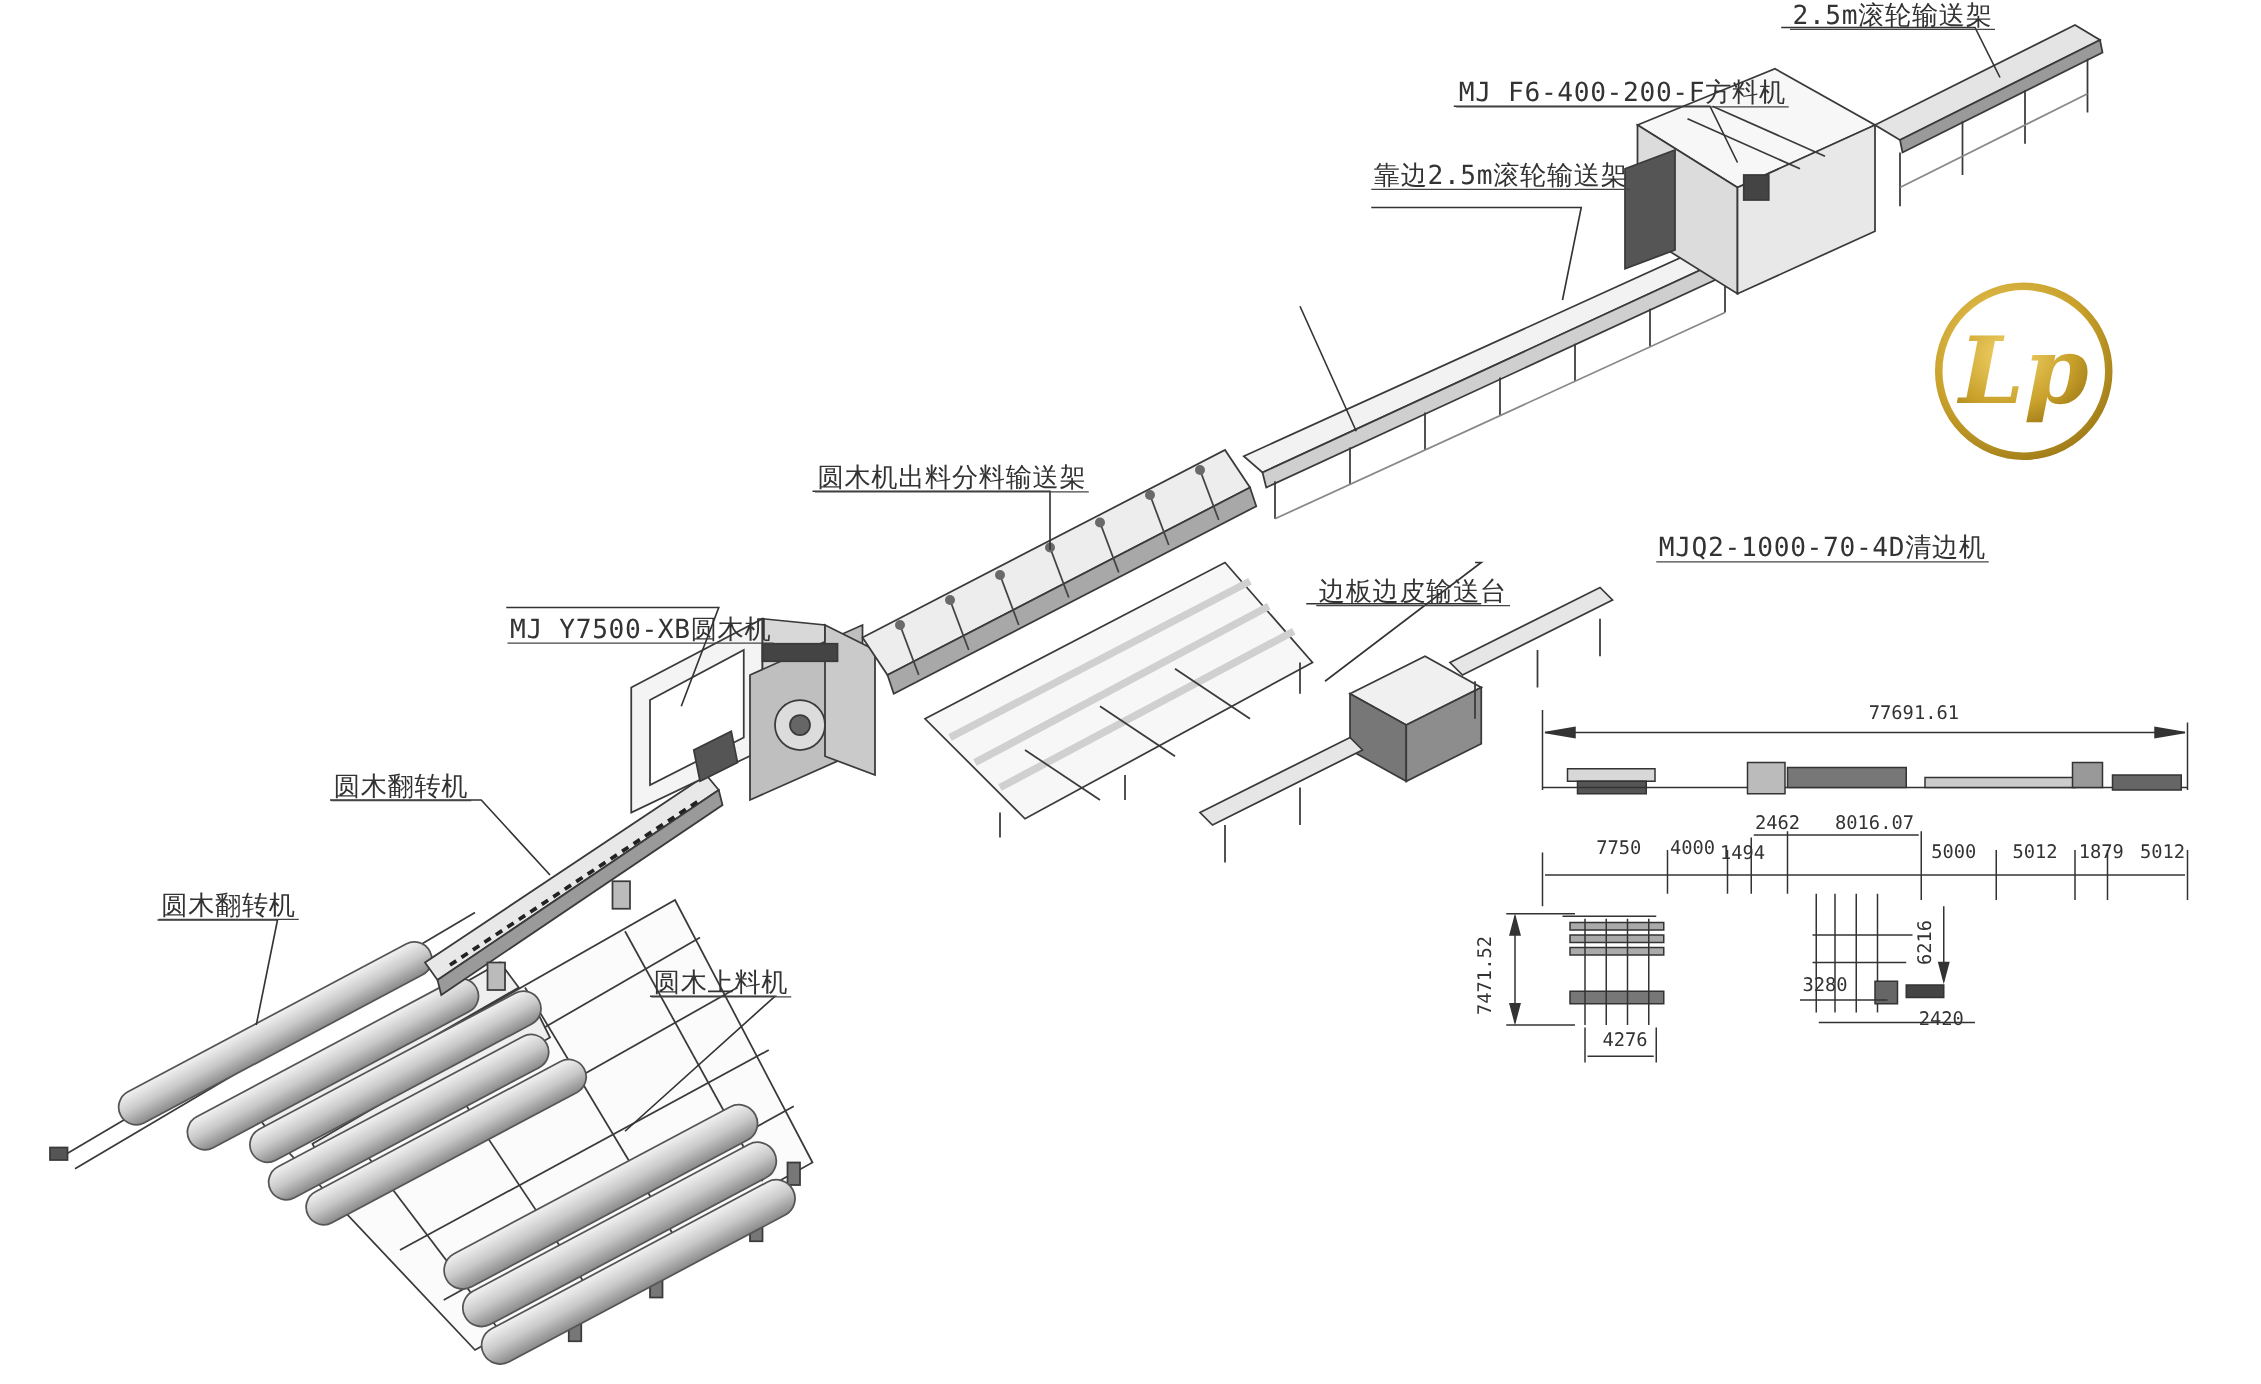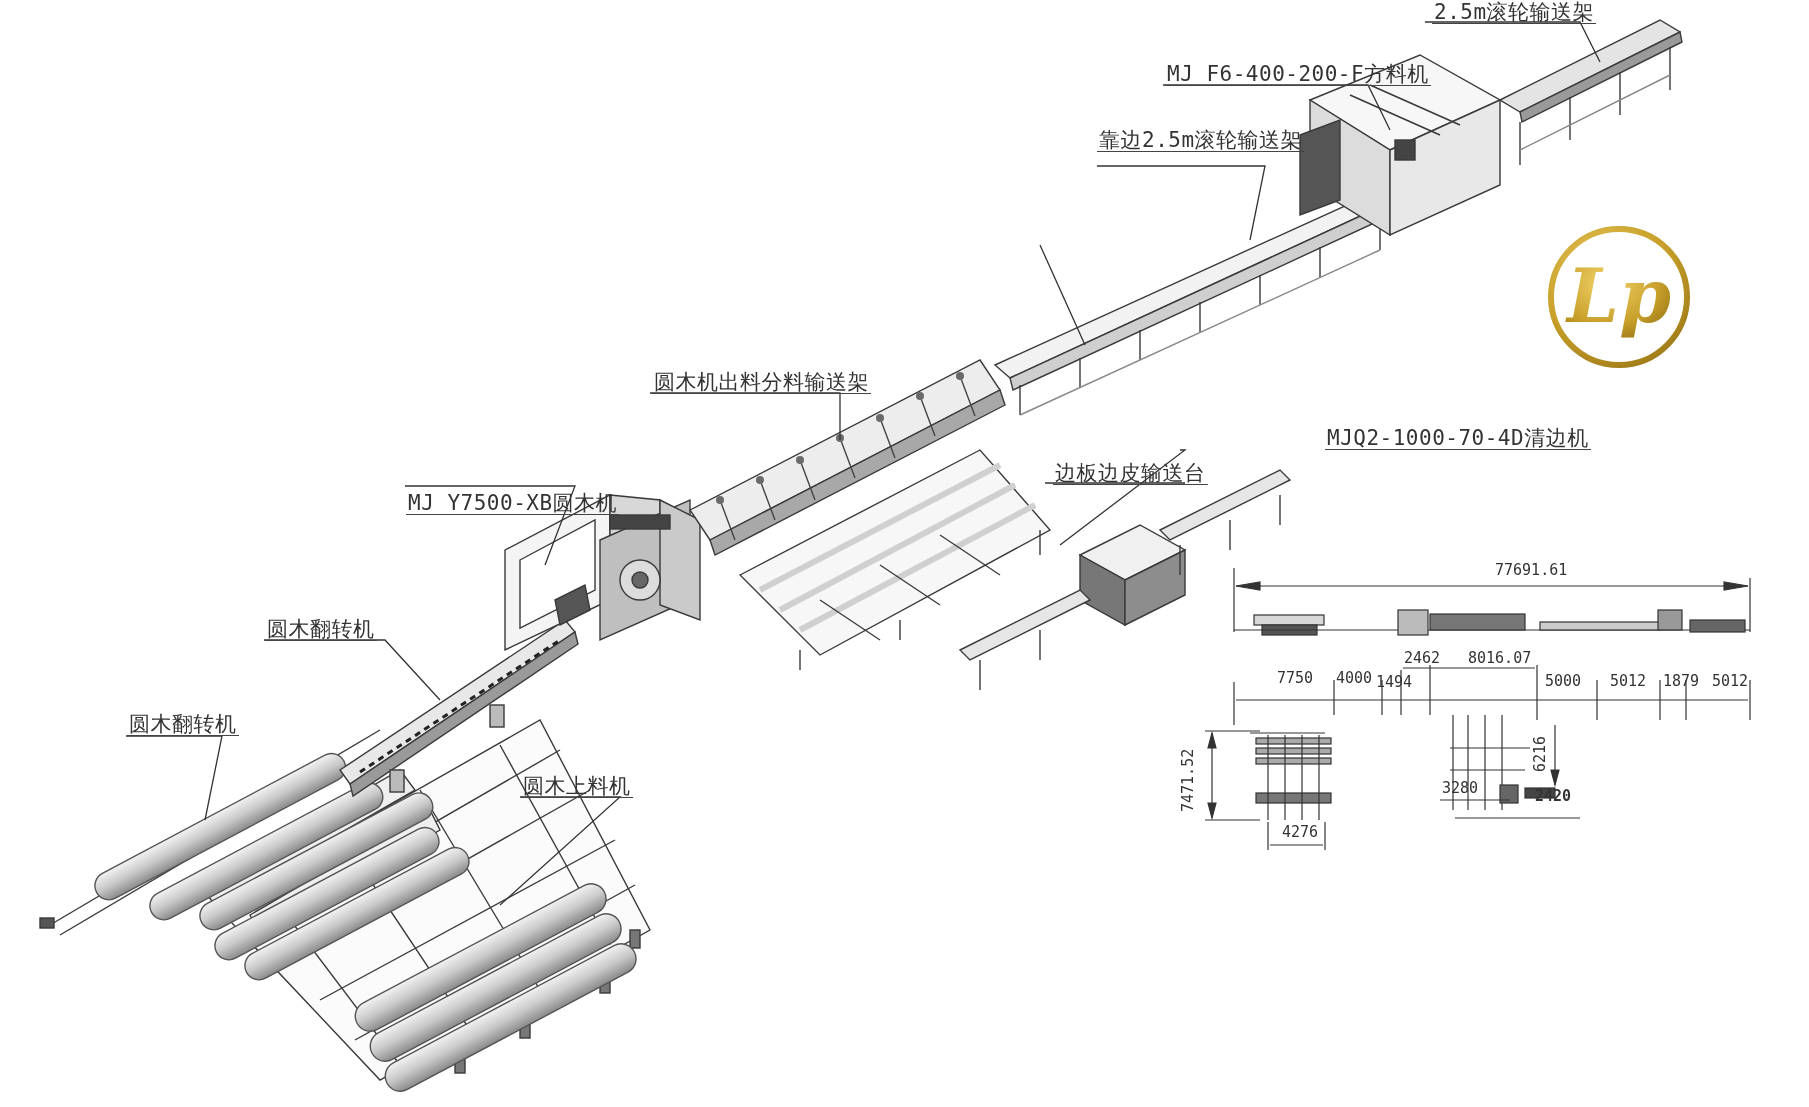--- a/index.html
+++ b/index.html
@@ -290,13 +290,13 @@
 <div class="dim" style="left:1404px; top:650px;">2462</div>
 <div class="dim" style="left:1468px; top:650px;">8016.07</div>
 <div class="dim" style="left:1545px; top:673px;">5000</div>
 <div class="dim" style="left:1610px; top:673px;">5012</div>
 <div class="dim" style="left:1663px; top:673px;">1879</div>
 <div class="dim" style="left:1712px; top:673px;">5012</div>
 <div class="dim vert" style="left:1180px; top:812px;">7471.52</div>
 <div class="dim" style="left:1282px; top:824px;">4276</div>
 <div class="dim vert" style="left:1532px; top:772px;">6216</div>
 <div class="dim" style="left:1422px; top:780px;margin-left:20px;">3280</div>
-<div class="dim" style="left:1535px; top:788px;font-weight:bold;">2420</div>
+<div class="dim" style="left:1535px; top:807px;">2420</div>
 
 </body></html>

